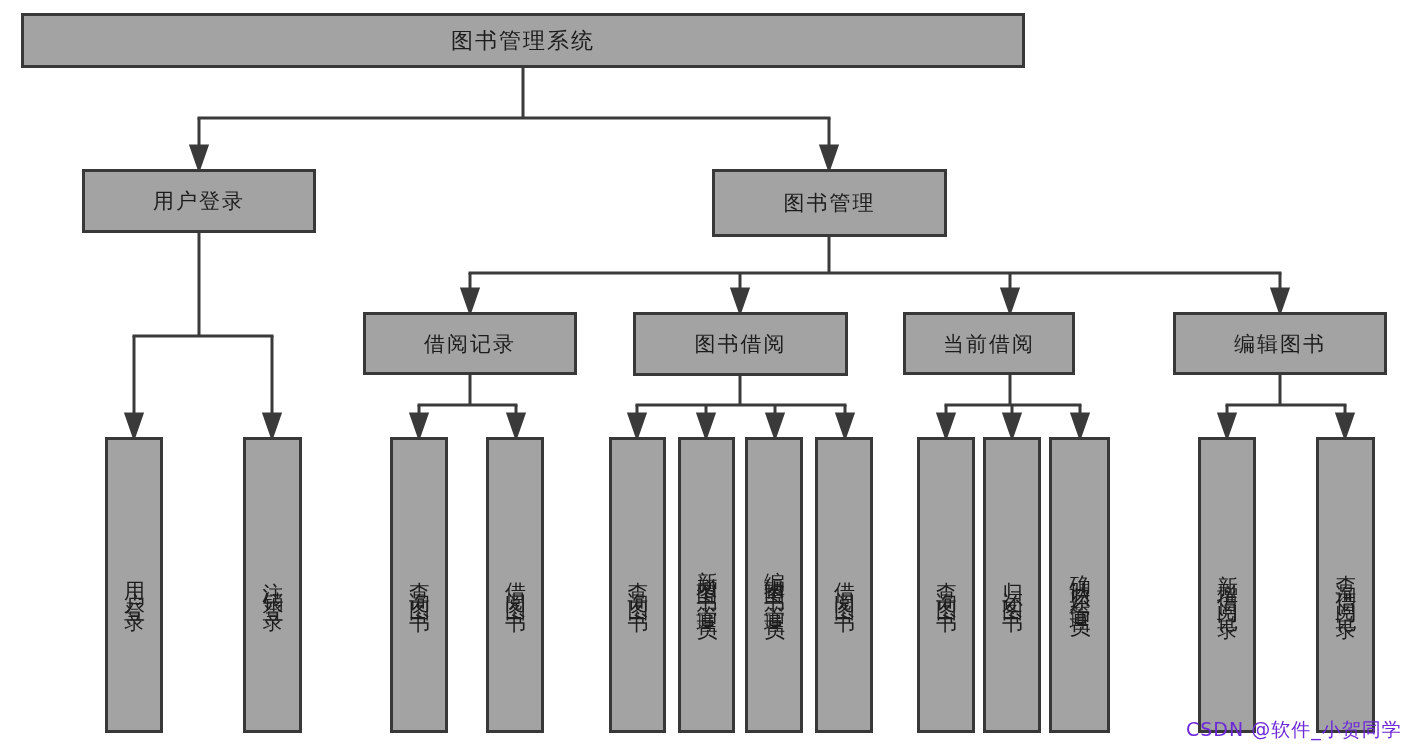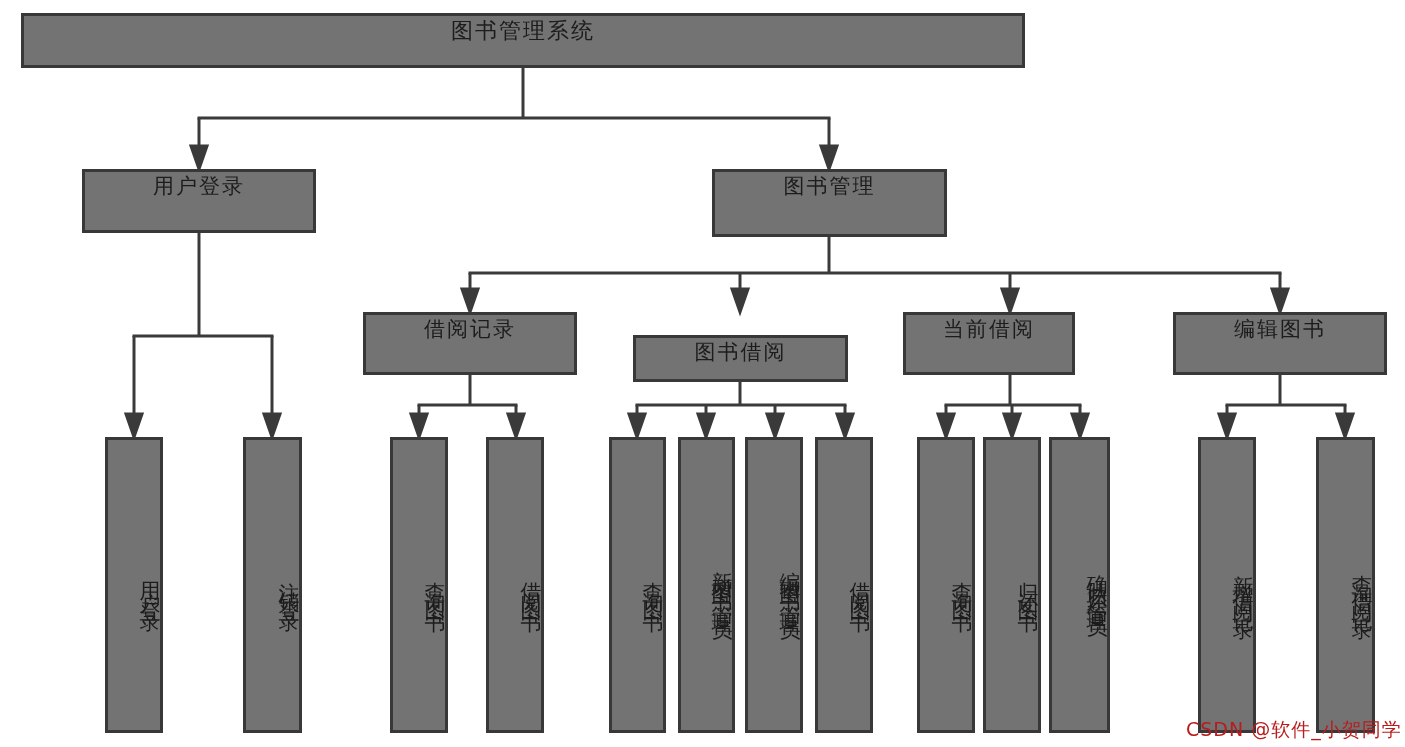--- a/index.html
+++ b/index.html
@@ -4,35 +4,35 @@
 <style>
   html,body{margin:0;padding:0;}
   body{
     width:1405px;height:747px;position:relative;background:#ffffff;
     font-family:"DejaVu Sans","Liberation Sans",sans-serif;
     overflow:hidden;
   }
   .stage{position:absolute;left:0;top:0;width:1405px;height:747px;}
   svg.wires{position:absolute;left:0;top:0;width:1405px;height:747px;}
   .node{
-    position:absolute;box-sizing:border-box;background:#737373;
-    border:3px solid #383838;display:flex;justify-content:center;
+    position:absolute;box-sizing:border-box;background:#a3a3a3;
+    border:3px solid #383838;display:flex;align-items:center;justify-content:center;
     color:#1c1c1c;
   }
   .h-label{font-size:21px;letter-spacing:2px;white-space:nowrap;}
   .v-node{flex-direction:column;}
   .v-label{
     writing-mode:vertical-rl;text-orientation:mixed;
     font-size:21px;letter-spacing:10px;line-height:1;white-space:nowrap;
     color:#1c1c1c;
   }
   .title-label{font-size:22px;letter-spacing:2px;}
   .watermark{
     position:absolute;left:1186px;top:717px;width:215px;
-    font-size:19px;color:#b91c1c;letter-spacing:1px;white-space:nowrap;
+    font-size:19px;color:#6d28d9;letter-spacing:1px;white-space:nowrap;
     text-align:right;
   }
 </style>
 </head>
 <body>
 
 <div class="stage">
 
   <svg class="wires" viewBox="0 0 1405 747" xmlns="http://www.w3.org/2000/svg">
     <g stroke="#3a3a3a" stroke-width="3" fill="#3a3a3a">
@@ -119,21 +119,21 @@
   <div class="node" style="left:82px;top:169px;width:234px;height:64px;">
     <span class="h-label">用户登录</span>
   </div>
   <div class="node" style="left:712px;top:169px;width:235px;height:68px;">
     <span class="h-label">图书管理</span>
   </div>
 
   <div class="node" style="left:363px;top:312px;width:214px;height:63px;">
     <span class="h-label">借阅记录</span>
   </div>
-  <div class="node" style="left:633px;top:312px;width:215px;height:47px;margin-top:23px;">
+  <div class="node" style="left:633px;top:312px;width:215px;height:64px;">
     <span class="h-label">图书借阅</span>
   </div>
   <div class="node" style="left:903px;top:312px;width:172px;height:63px;">
     <span class="h-label">当前借阅</span>
   </div>
   <div class="node" style="left:1173px;top:312px;width:214px;height:63px;">
     <span class="h-label">编辑图书</span>
   </div>
 
   <div class="node v-node" style="left:105px;top:437px;width:58px;height:296px;">

